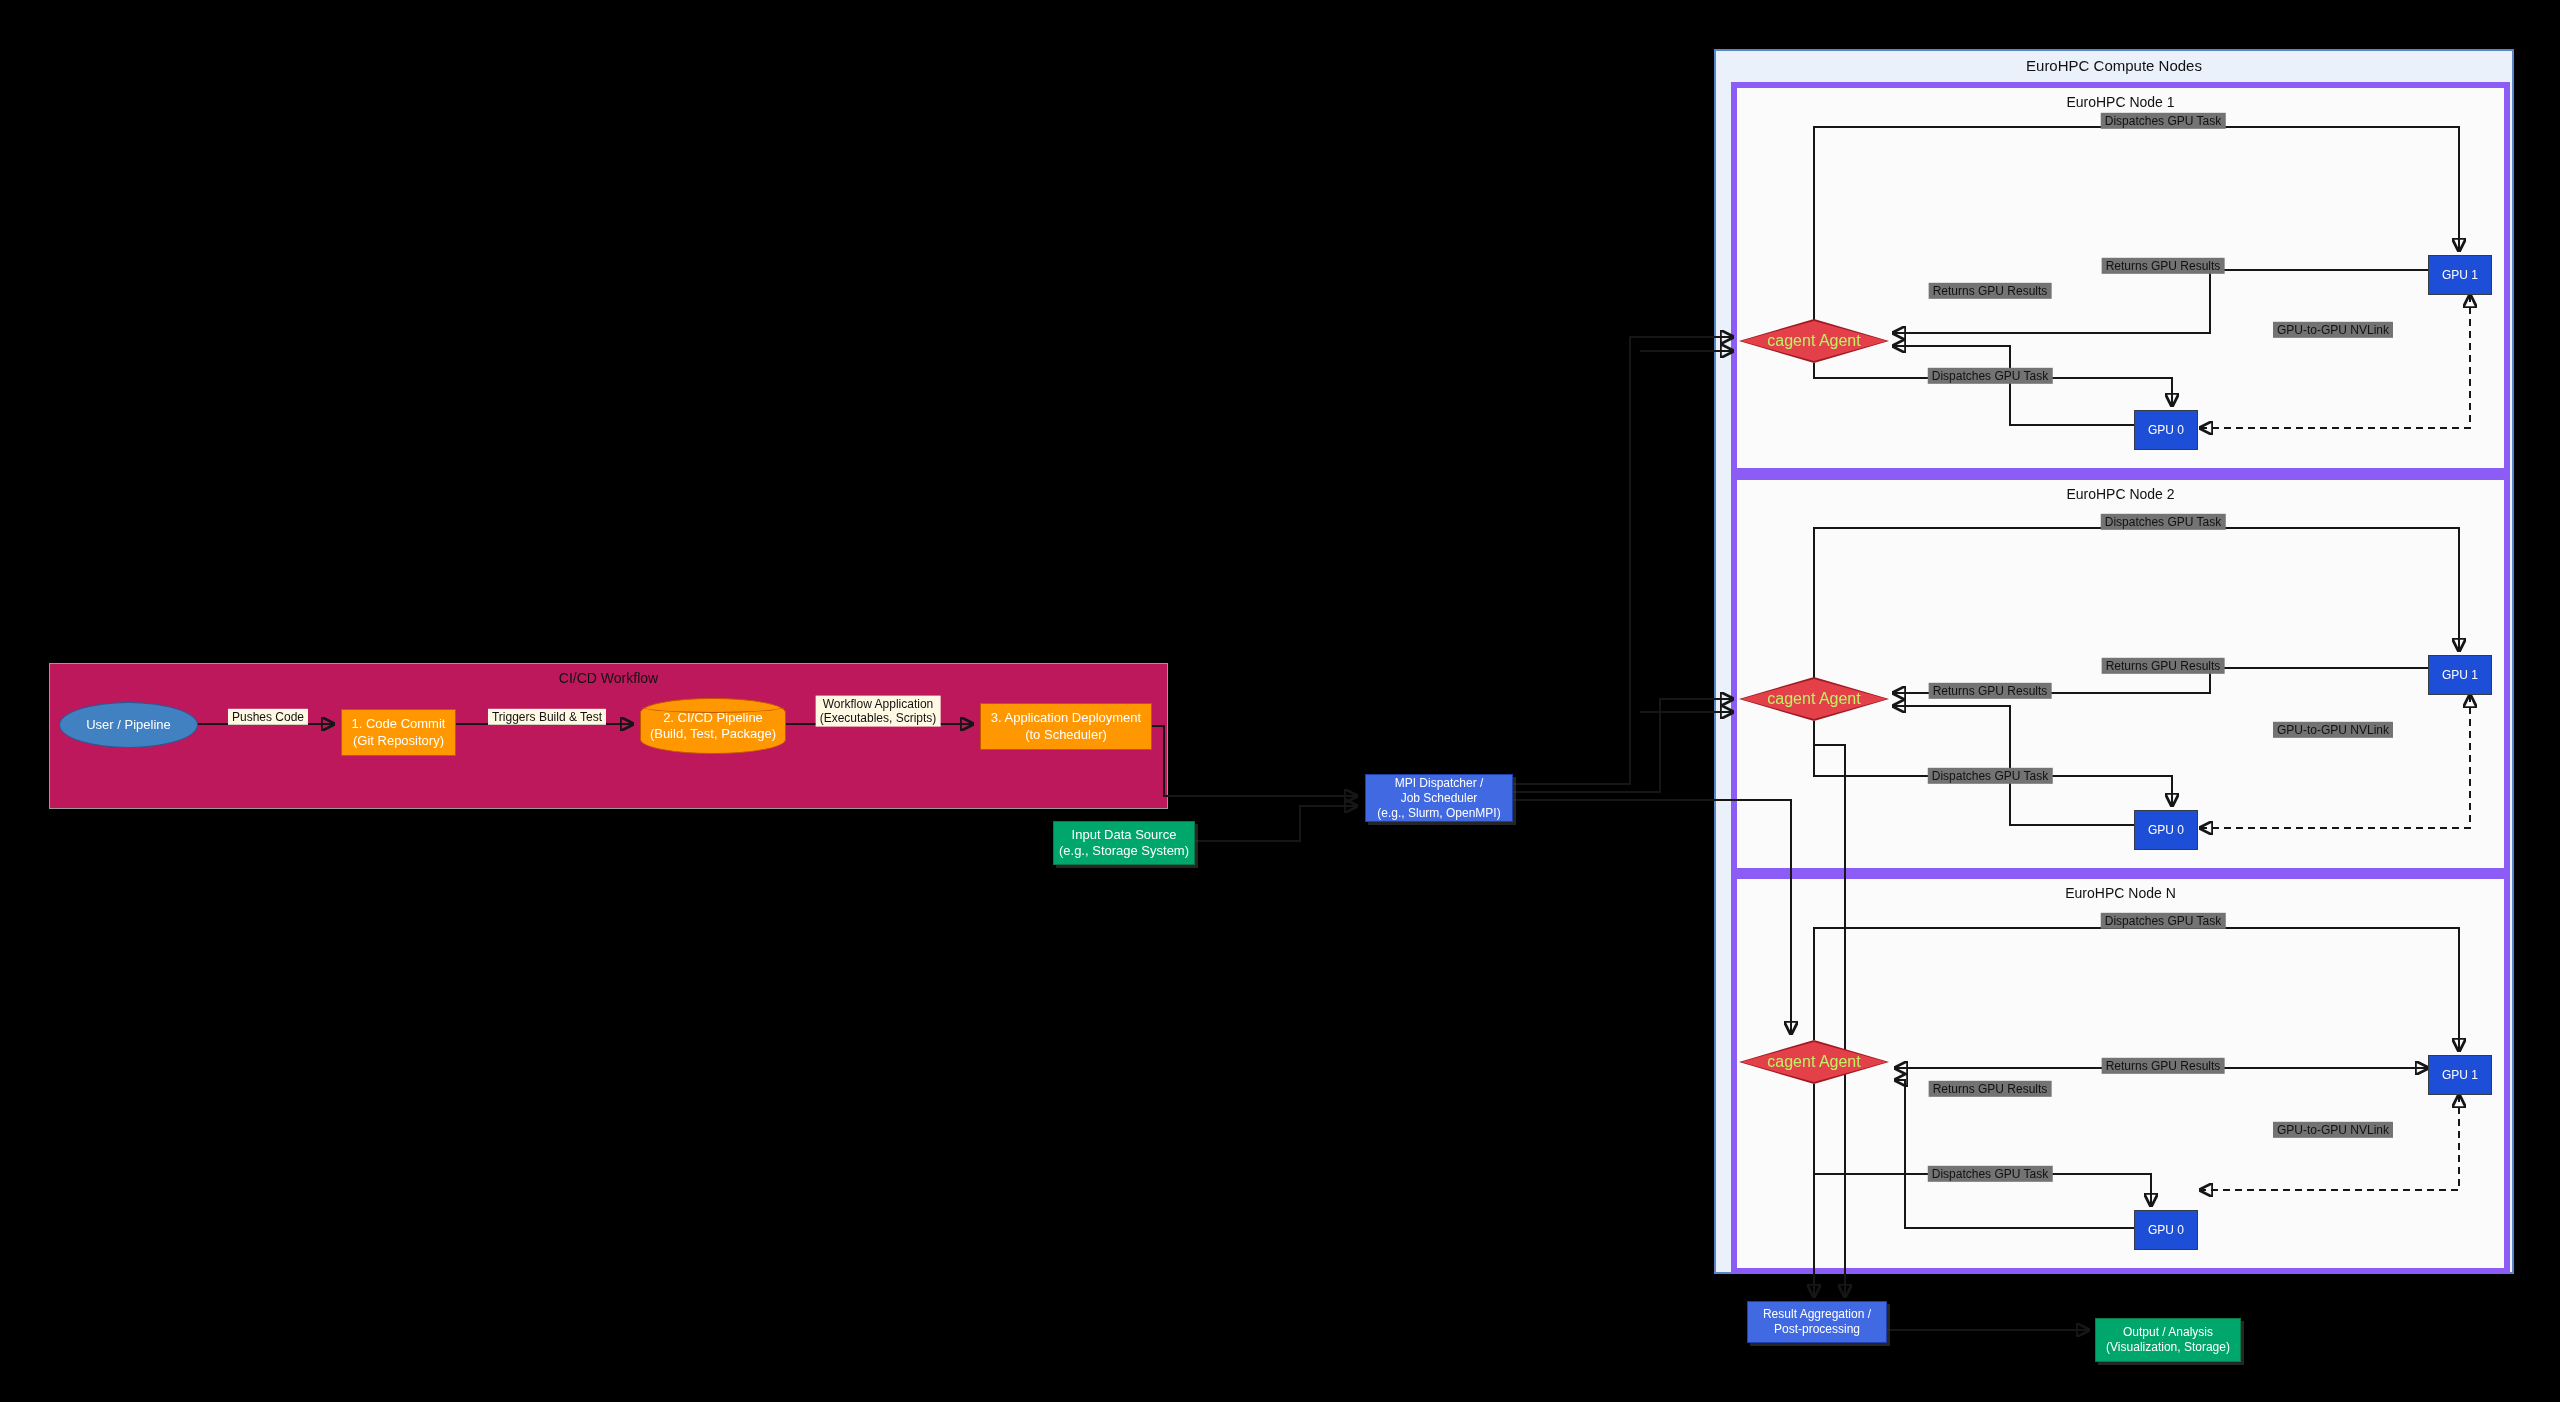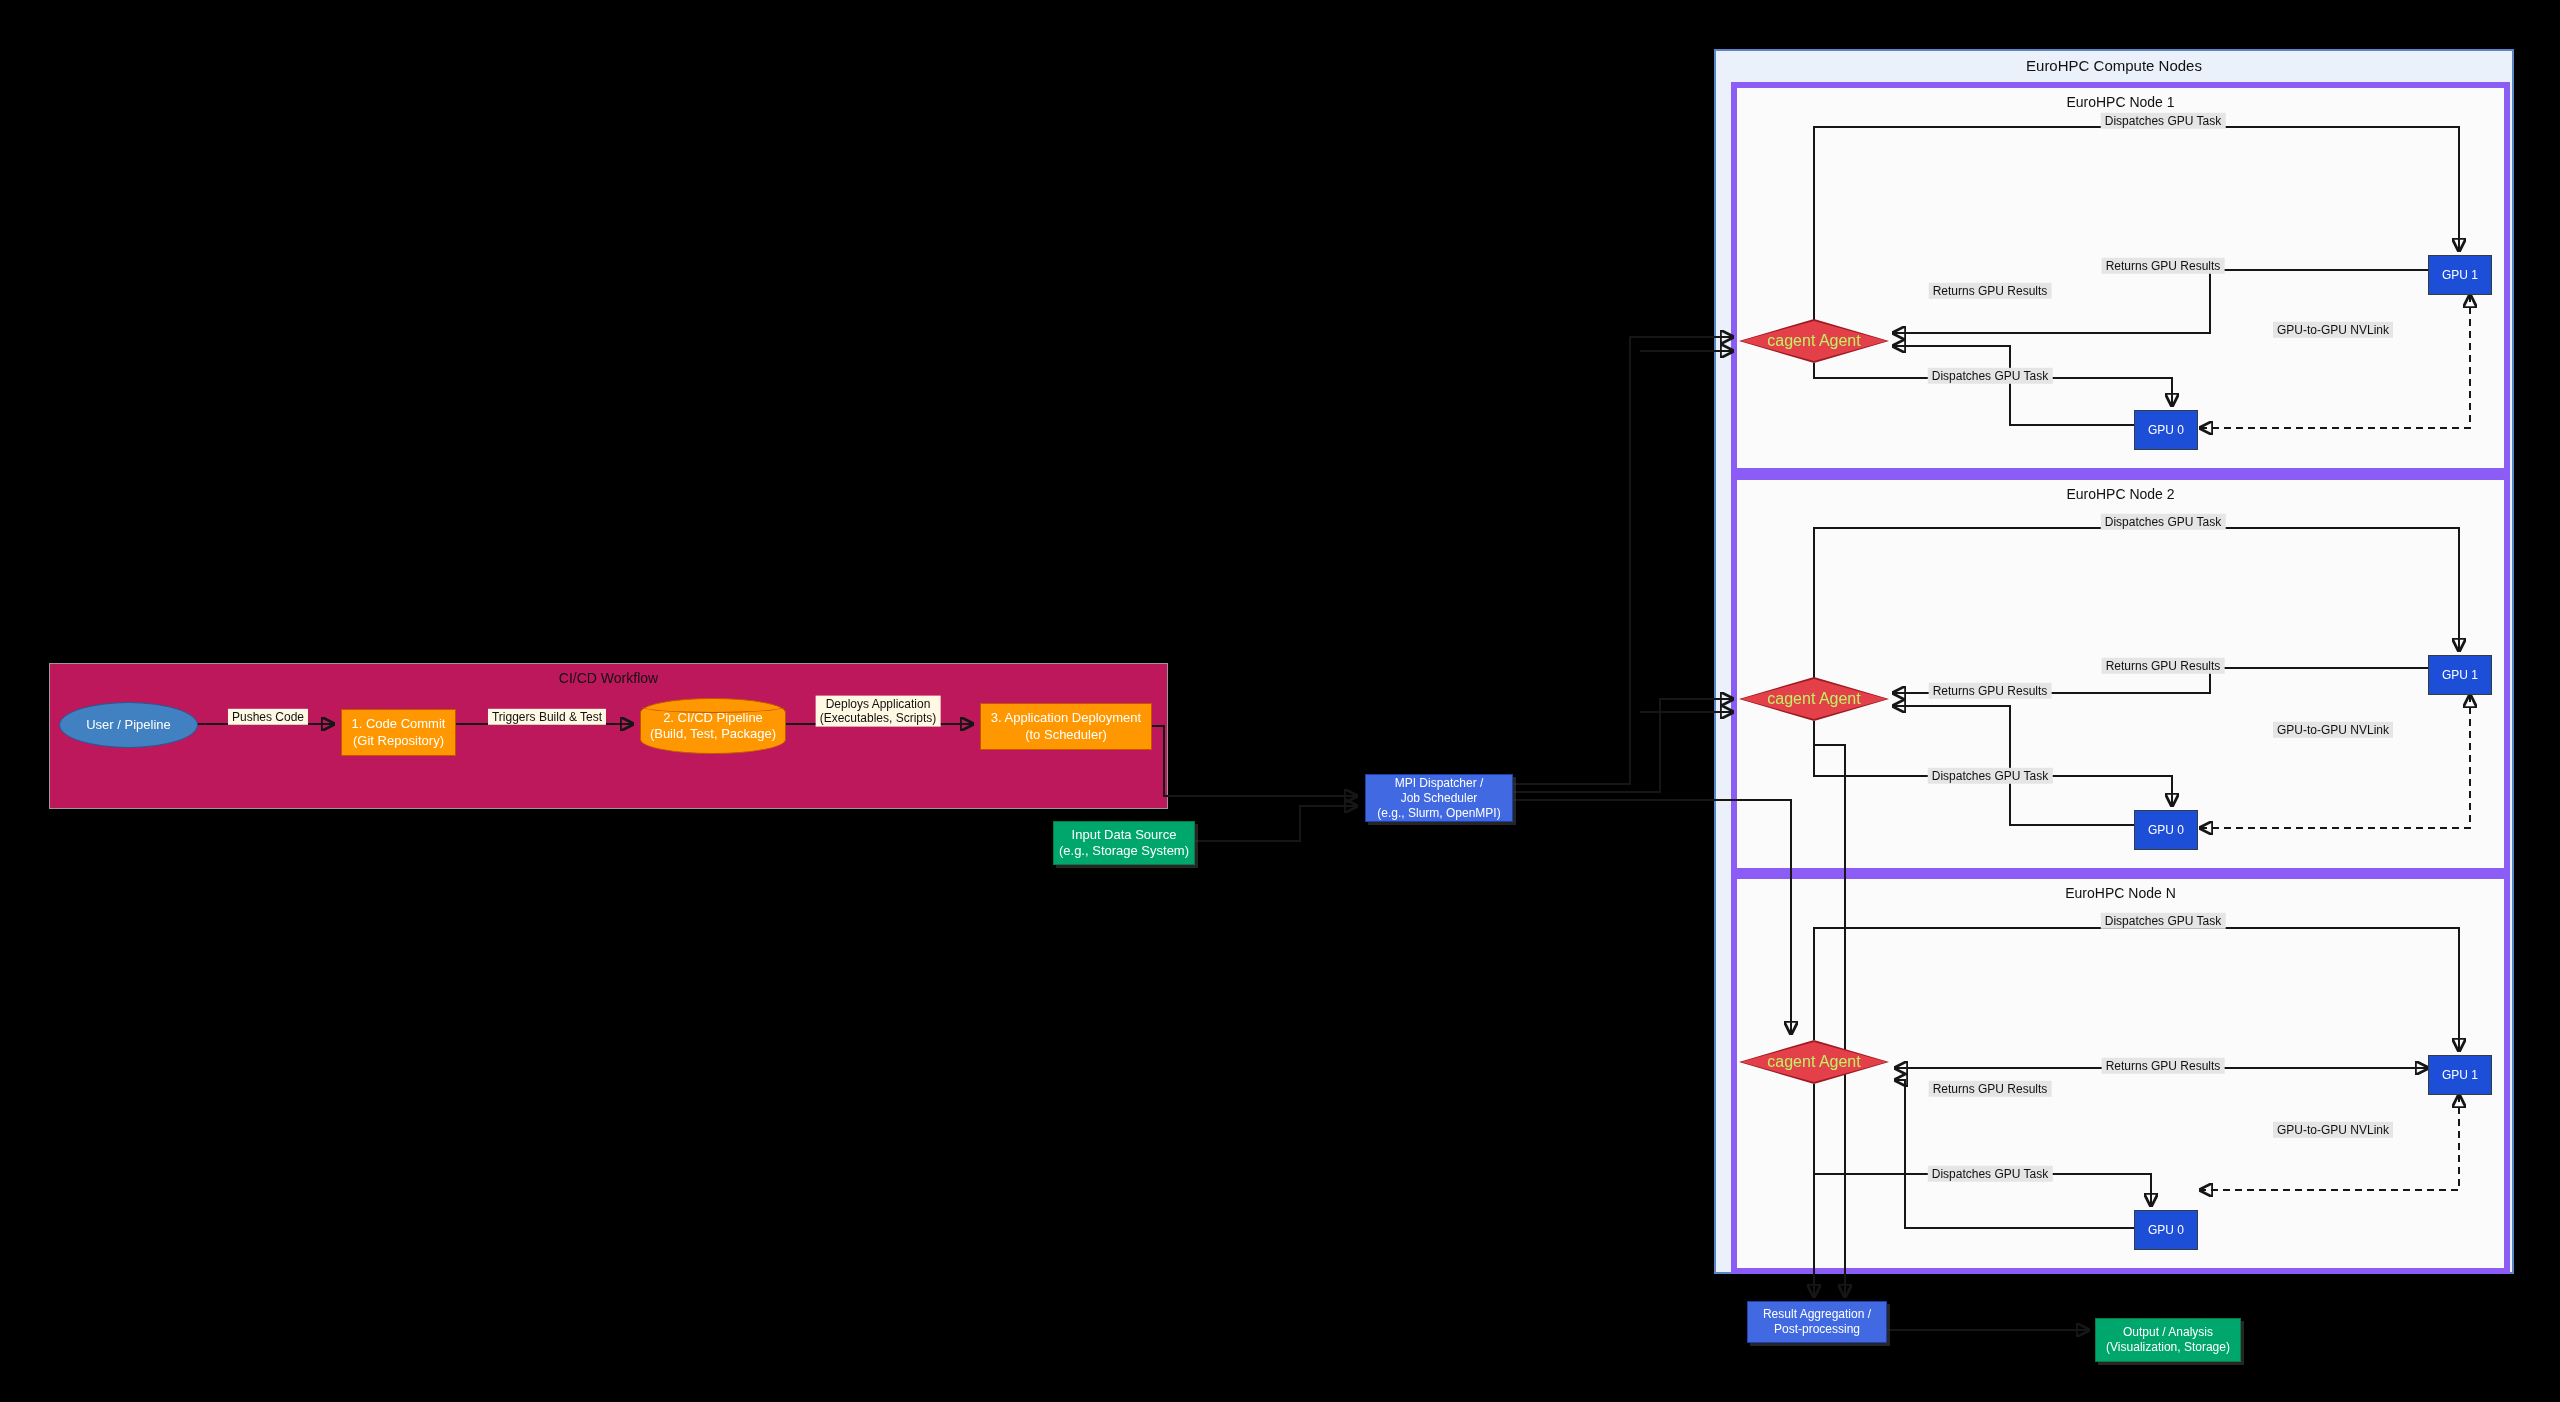--- a/index.html
+++ b/index.html
@@ -28,21 +28,21 @@
   .diamond-bg{position:absolute;inset:0;background:#9E1A22;
               clip-path:polygon(50% 0,100% 50%,50% 100%,0 50%);}
   .diamond-bg::after{content:"";position:absolute;inset:2px;background:#E4404A;
               clip-path:polygon(50% 0,100% 50%,50% 100%,0 50%);}
   .diamond-label{position:absolute;inset:0;display:flex;align-items:center;justify-content:center;
               color:#bef264;font-size:16px;}
   
   .edge-label{position:absolute;transform:translate(-50%,-50%);font-size:12px;color:#111;
               white-space:pre-line;text-align:center;padding:1px 4px;line-height:1.2;}
   .lbl-cream{background:#FFF8E3;}
-  .lbl-white{background:#e5e5e5;}
+  .lbl-white{background:#737373;}
   svg.edges{position:absolute;left:0;top:0;}
   svg.edges path{stroke:#161616;stroke-width:2;fill:none;}
   svg.edges path.dashed{stroke-dasharray:7 5;}
 </style>
 </head>
 <body>
 
 <div class="subgraph" style="left:49px;top:663px;width:1117px;height:144px">
   <div class="group-title">CI/CD Workflow</div>
 </div>
@@ -171,21 +171,21 @@
   <span>Result Aggregation /
 Post-processing</span>
 </div>
 <div class="shape rect-green" style="left:2095px;top:1318px;width:144px;height:42px;font-size:12px">
   <span>Output / Analysis
 (Visualization, Storage)</span>
 </div>
 
 <div class="edge-label lbl-cream" style="left:268px;top:717px">Pushes Code</div>
 <div class="edge-label lbl-cream" style="left:547px;top:717px">Triggers Build &amp; Test</div>
-<div class="edge-label lbl-cream" style="left:878px;top:711px">Deploys Application
+<div class="edge-label lbl-cream" style="left:878px;top:711px">Workflow Application
 (Executables, Scripts)</div>
 
 <div class="edge-label lbl-white" style="left:2163px;top:121px">Dispatches GPU Task</div>
 <div class="edge-label lbl-white" style="left:2163px;top:266px">Returns GPU Results</div>
 <div class="edge-label lbl-white" style="left:1990px;top:291px">Returns GPU Results</div>
 <div class="edge-label lbl-white" style="left:2333px;top:330px">GPU-to-GPU NVLink</div>
 <div class="edge-label lbl-white" style="left:1990px;top:376px">Dispatches GPU Task</div>
 
 <div class="edge-label lbl-white" style="left:2163px;top:522px">Dispatches GPU Task</div>
 <div class="edge-label lbl-white" style="left:2163px;top:666px">Returns GPU Results</div>

